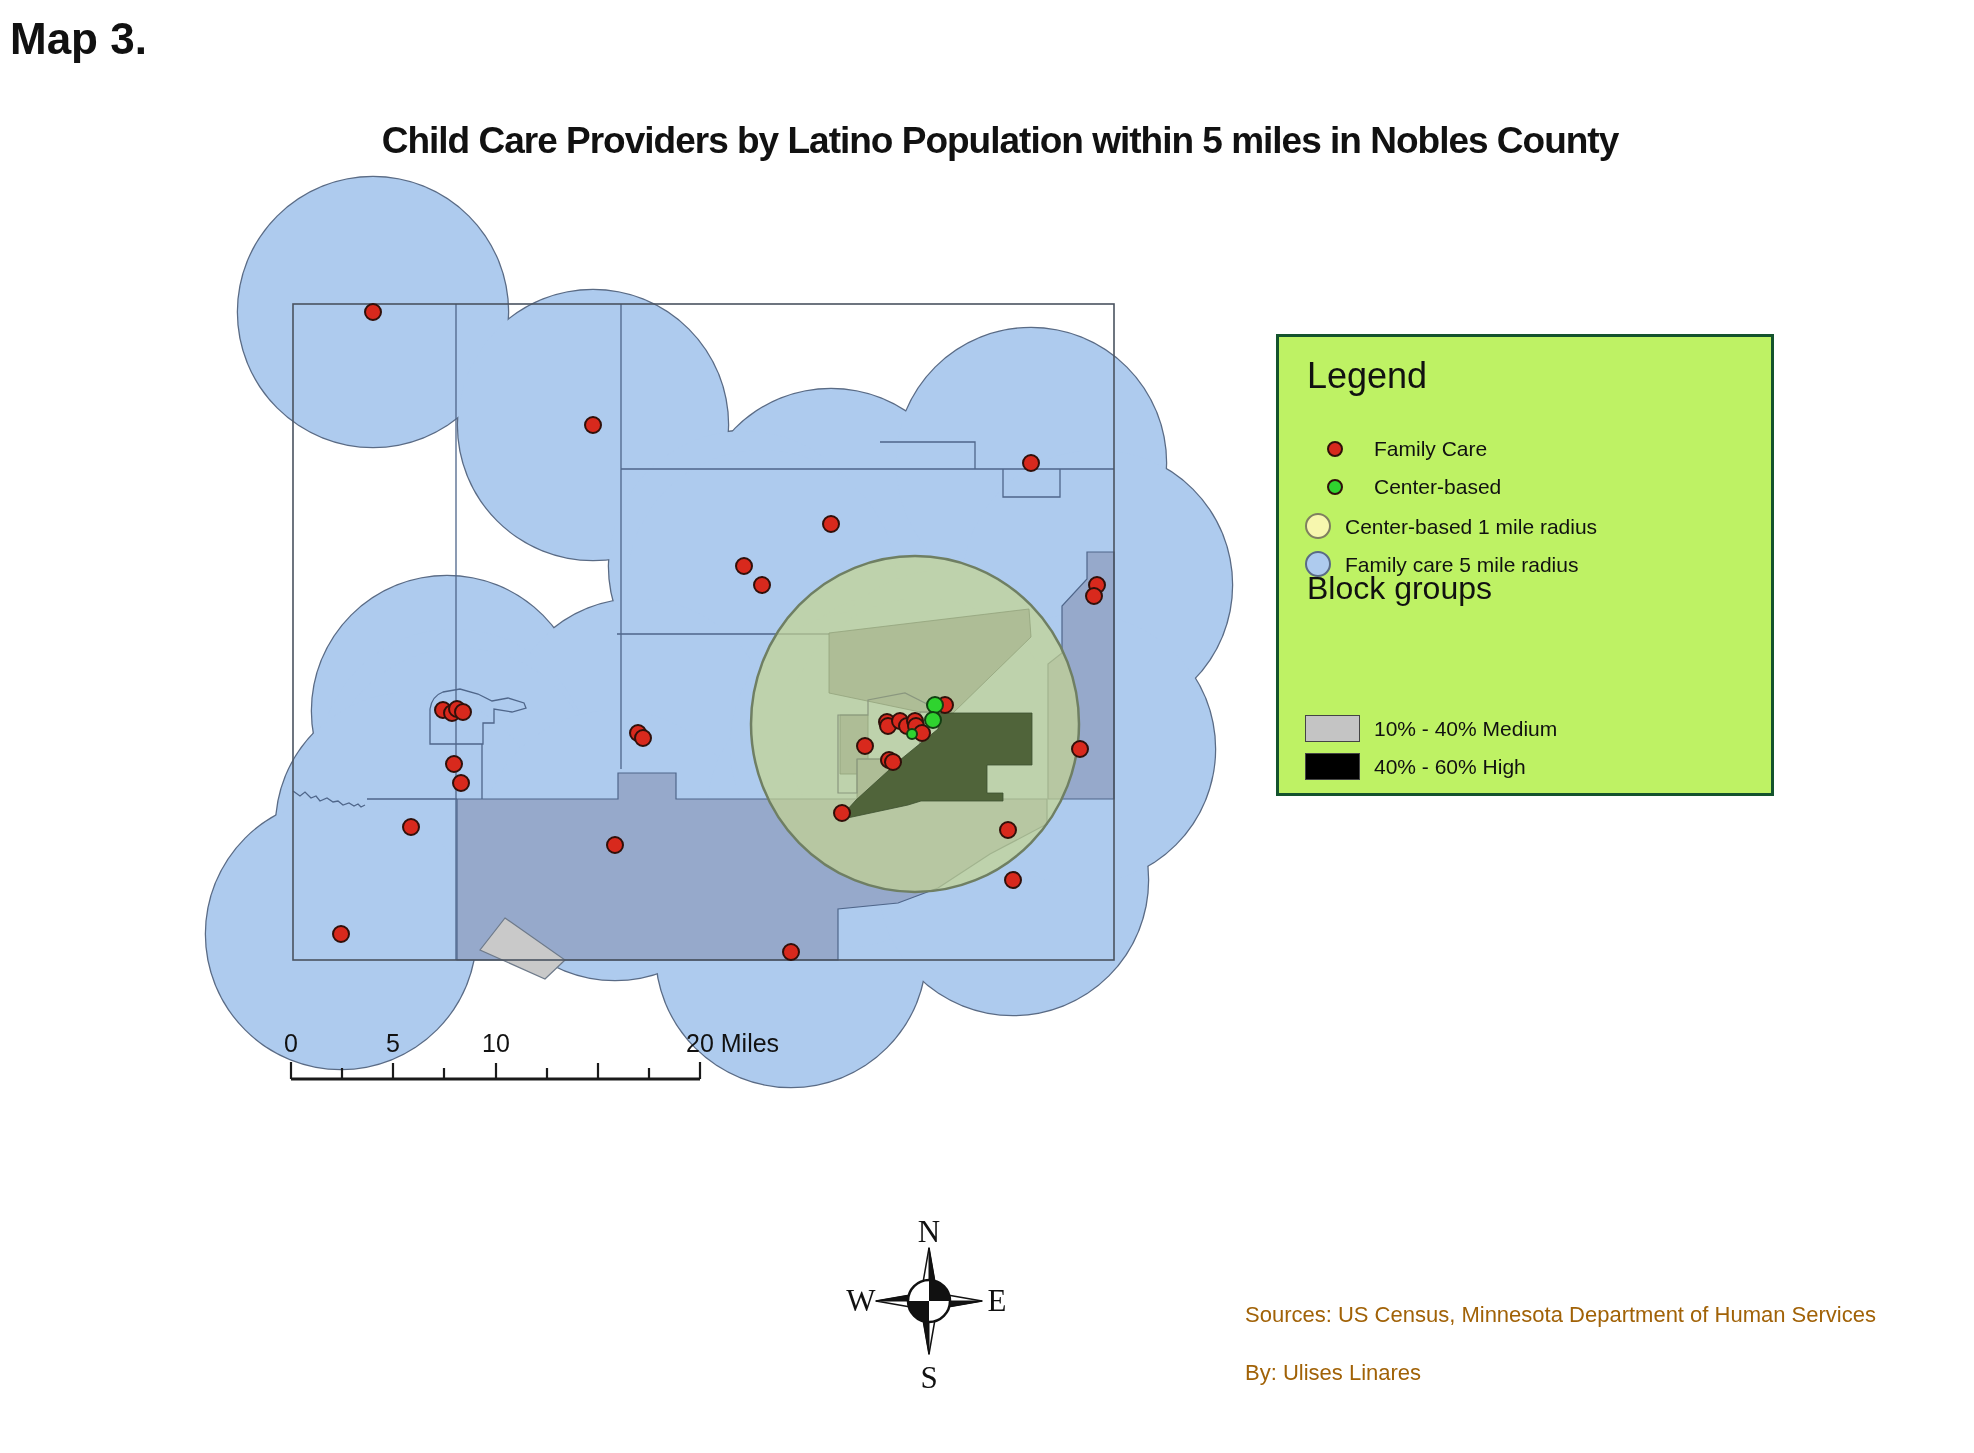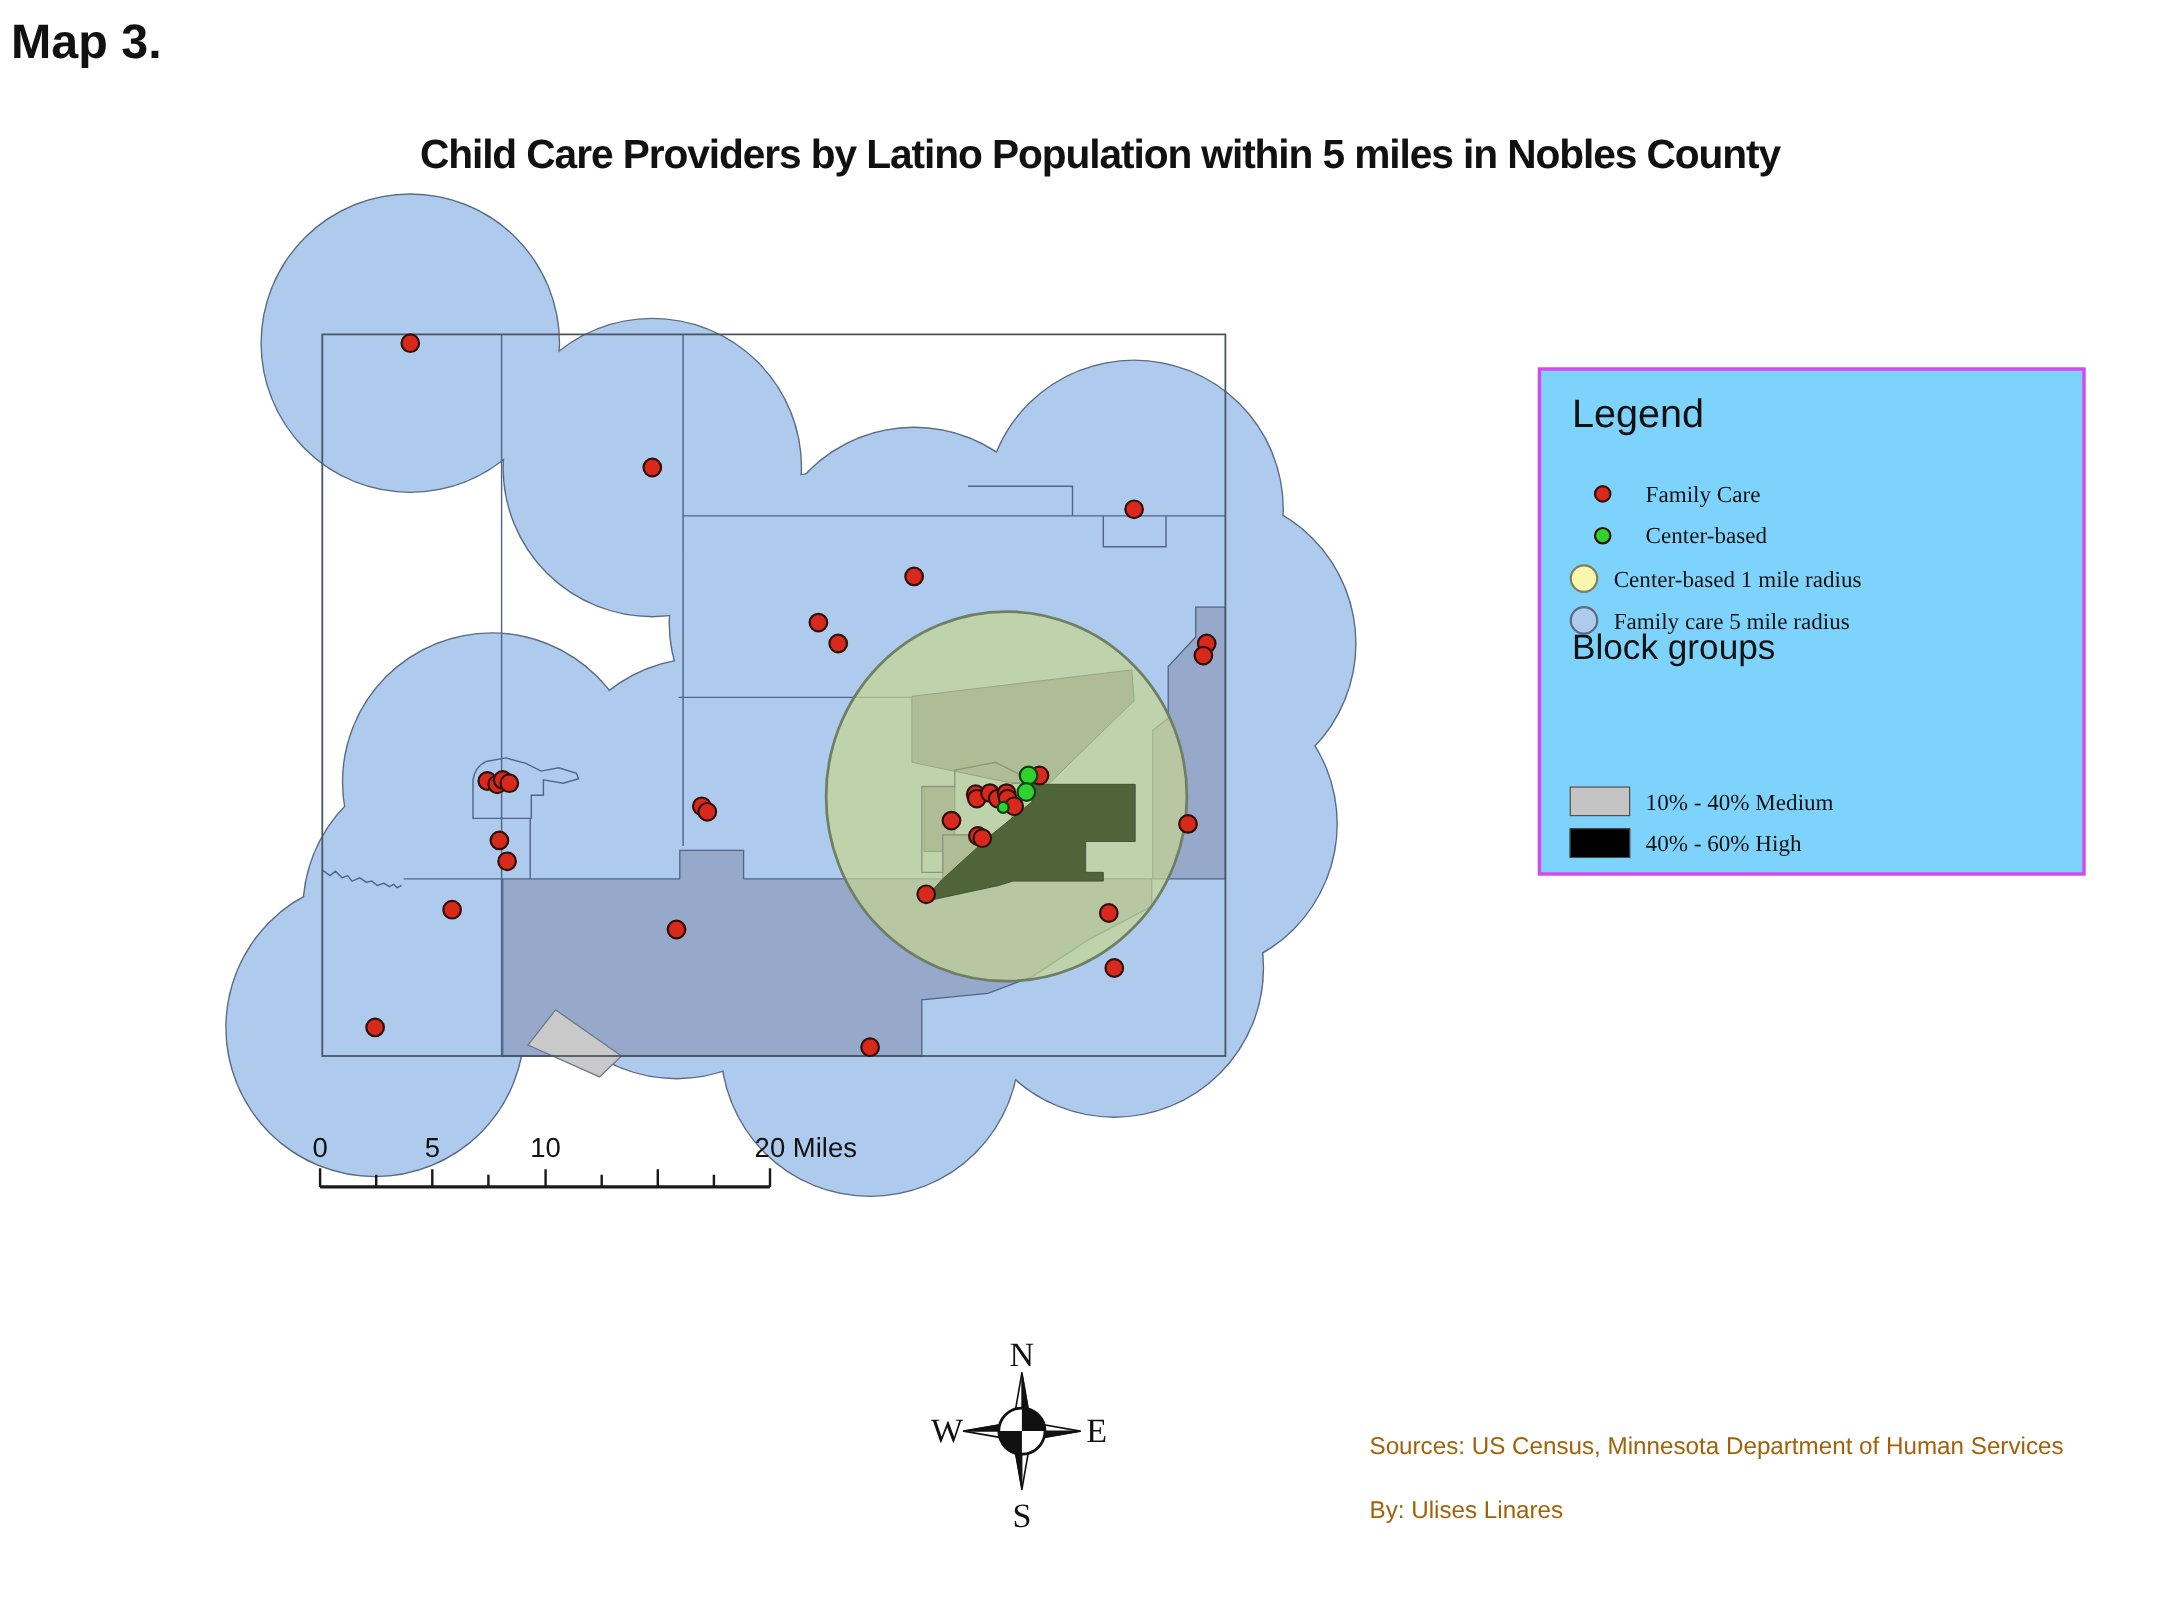--- a/index.html
+++ b/index.html
@@ -10,24 +10,24 @@
              font-size:37px;font-weight:bold;letter-spacing:-1px;}
   #map-svg{position:absolute;left:0;top:0;}
 
   
   .radius-strokes circle{fill:#AECBEE;stroke:#5A6B85;stroke-width:2.5;}
   .radius-fills circle{fill:#AECBEE;}
   .fam-dot{fill:#D8291D;stroke:#30100A;stroke-width:2;}
   .ctr-dot{fill:#2FD32F;stroke:#124012;stroke-width:2;}
 
   
-  .legend{position:absolute;left:1398px;top:322px;width:492px;height:456px;
-          border:3px solid #d946ef;background:#7dd3fc;}
+  .legend{position:absolute;left:1276px;top:322px;width:492px;height:456px;
+          border:3px solid #14532d;background:#bef264;}
   .legend .ltitle{position:absolute;left:28px;top:18px;font-size:36px;}
-  .lrow{position:absolute;height:30px;font-family:Liberation Serif, serif;}
+  .lrow{position:absolute;height:30px;}
   .lrow .txt{position:absolute;top:2px;font-size:21px;white-space:nowrap;}
   .key-dot{width:12px;height:12px;border-radius:50%;position:absolute;border:2px solid #30100A;}
   .key-circ{width:26px;height:26px;border-radius:50%;position:absolute;box-sizing:border-box;}
   .key-swatch{width:55px;height:27px;position:absolute;border:1.5px solid #444;box-sizing:border-box;}
   .lsub1{position:absolute;left:28px;top:233px;font-size:32px;}
   .lsub2{position:absolute;left:28px;top:290px;font-size:28px;}
 
   .credits{position:absolute;left:1245px;font-size:22px;color:#a16207;}
 </style>
 </head>

